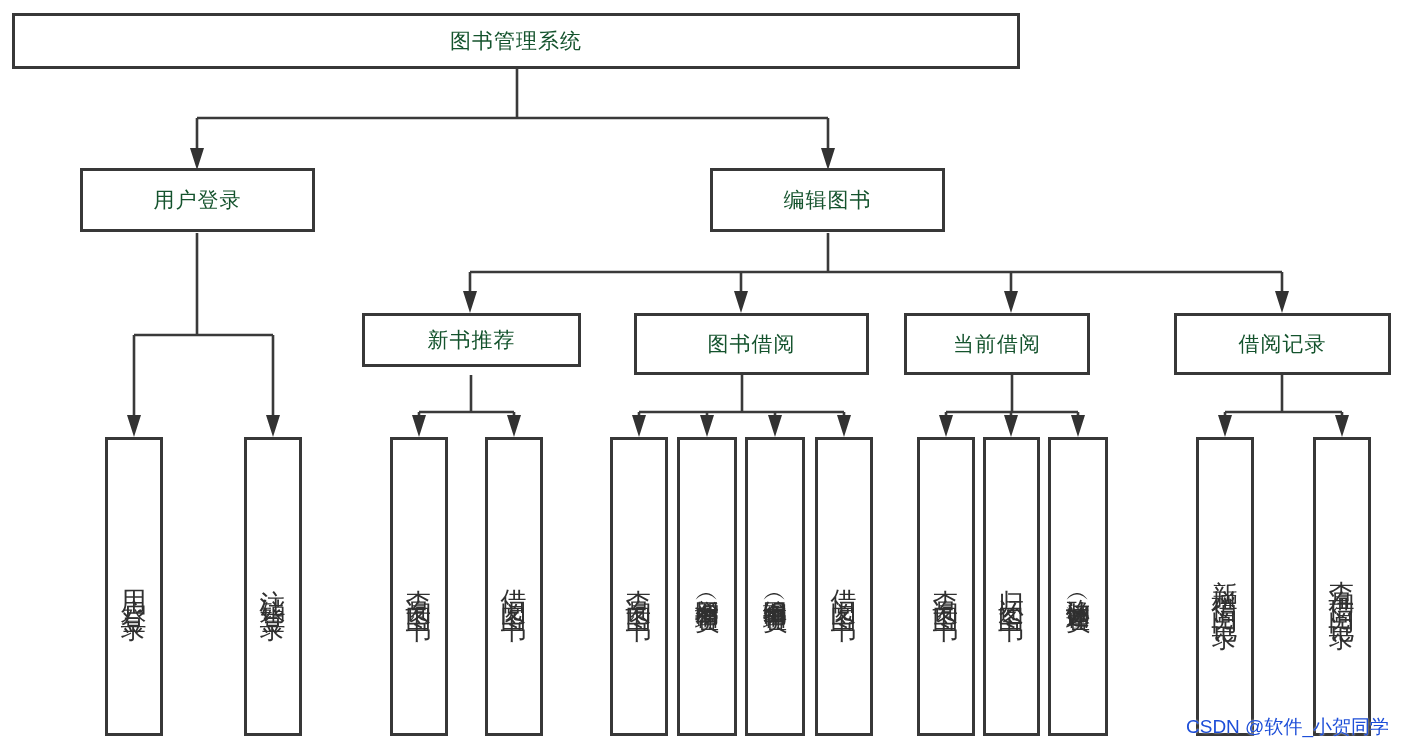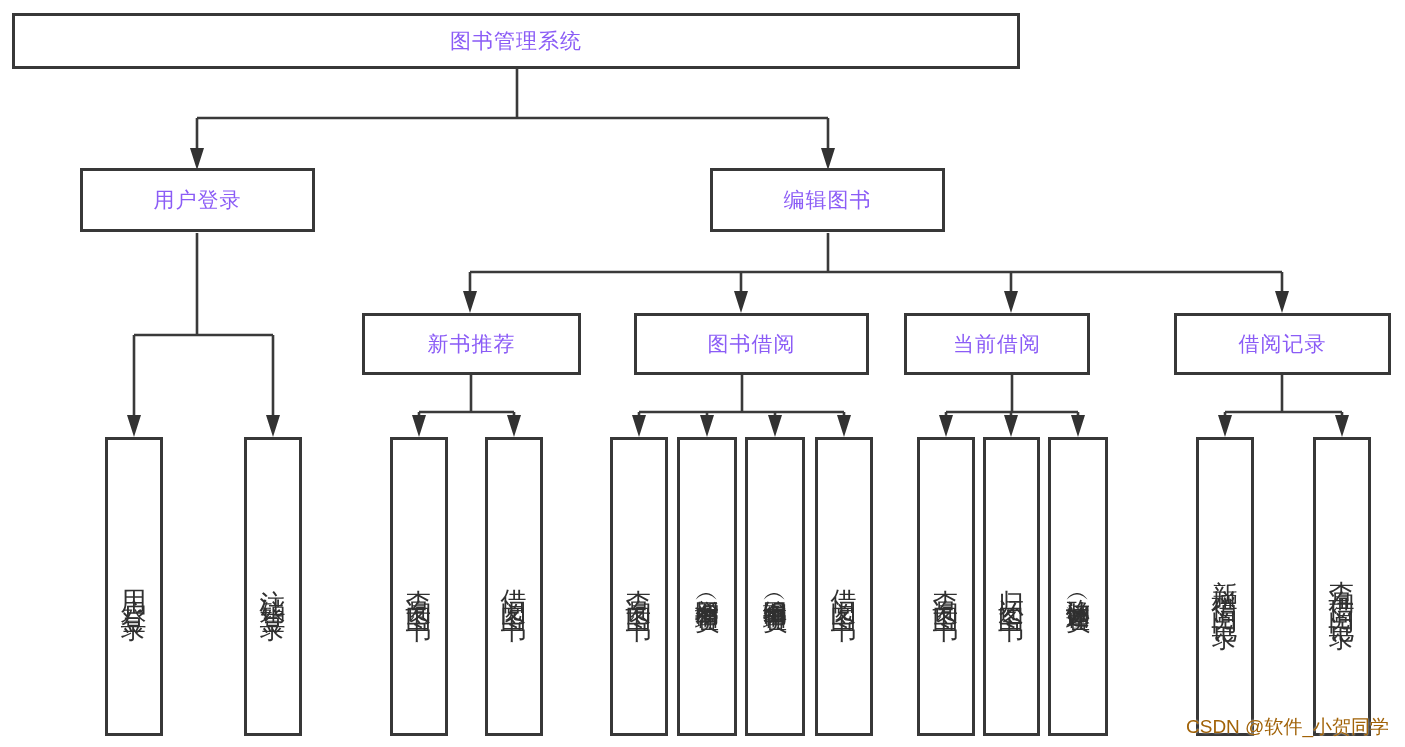--- a/index.html
+++ b/index.html
@@ -5,34 +5,34 @@
   html,body{margin:0;padding:0;background:#ffffff;}
   .canvas{
     position:relative;width:1405px;height:747px;background:#ffffff;overflow:hidden;
     font-family:"Liberation Sans","DejaVu Sans",sans-serif;
   }
   .wires{position:absolute;left:0;top:0;z-index:1;}
   .hbox{
     position:absolute;z-index:2;background:#ffffff;border:3px solid #383838;
     display:flex;align-items:center;justify-content:center;box-sizing:border-box;
   }
-  .hbox span{font-size:21px;color:#8b5cf6;letter-spacing:1px;white-space:nowrap;}
+  .hbox span{font-size:21px;color:#14532d;letter-spacing:1px;white-space:nowrap;}
   .vbox{
     position:absolute;z-index:2;background:#ffffff;border:3px solid #383838;
     display:flex;align-items:center;justify-content:center;box-sizing:border-box;
     top:437px;height:299px;width:58px;
   }
   .vlabel{
     writing-mode:vertical-rl;text-orientation:mixed;
     font-size:26px;letter-spacing:9px;color:#303030;line-height:1;
   }
   .vlabel.tight{font-size:24px;letter-spacing:1.5px;}
   .watermark{
     position:absolute;z-index:5;left:1186px;top:714px;
-    font-size:19px;color:#a16207;white-space:nowrap;
+    font-size:19px;color:#1d4ed8;white-space:nowrap;
     text-shadow:0 0 2px #ffffff;
   }
 </style>
 </head>
 <body>
 
 <div class="canvas">
 
   <svg class="wires" width="1405" height="747" viewBox="0 0 1405 747">
     <path fill="none" stroke="#3a3a3a" stroke-width="2.6" d="
@@ -69,21 +69,21 @@
     <span>图书管理系统</span>
   </div>
 
   <div class="hbox" style="left:80px;top:168px;width:235px;height:64px">
     <span>用户登录</span>
   </div>
   <div class="hbox" style="left:710px;top:168px;width:235px;height:64px">
     <span>编辑图书</span>
   </div>
 
-  <div class="hbox" style="left:362px;top:313px;width:219px;height:62px">
+  <div class="hbox" style="left:362px;top:313px;width:219px;height:54px">
     <span>新书推荐</span>
   </div>
   <div class="hbox" style="left:634px;top:313px;width:235px;height:62px">
     <span>图书借阅</span>
   </div>
   <div class="hbox" style="left:904px;top:313px;width:186px;height:62px">
     <span>当前借阅</span>
   </div>
   <div class="hbox" style="left:1174px;top:313px;width:217px;height:62px">
     <span>借阅记录</span>

